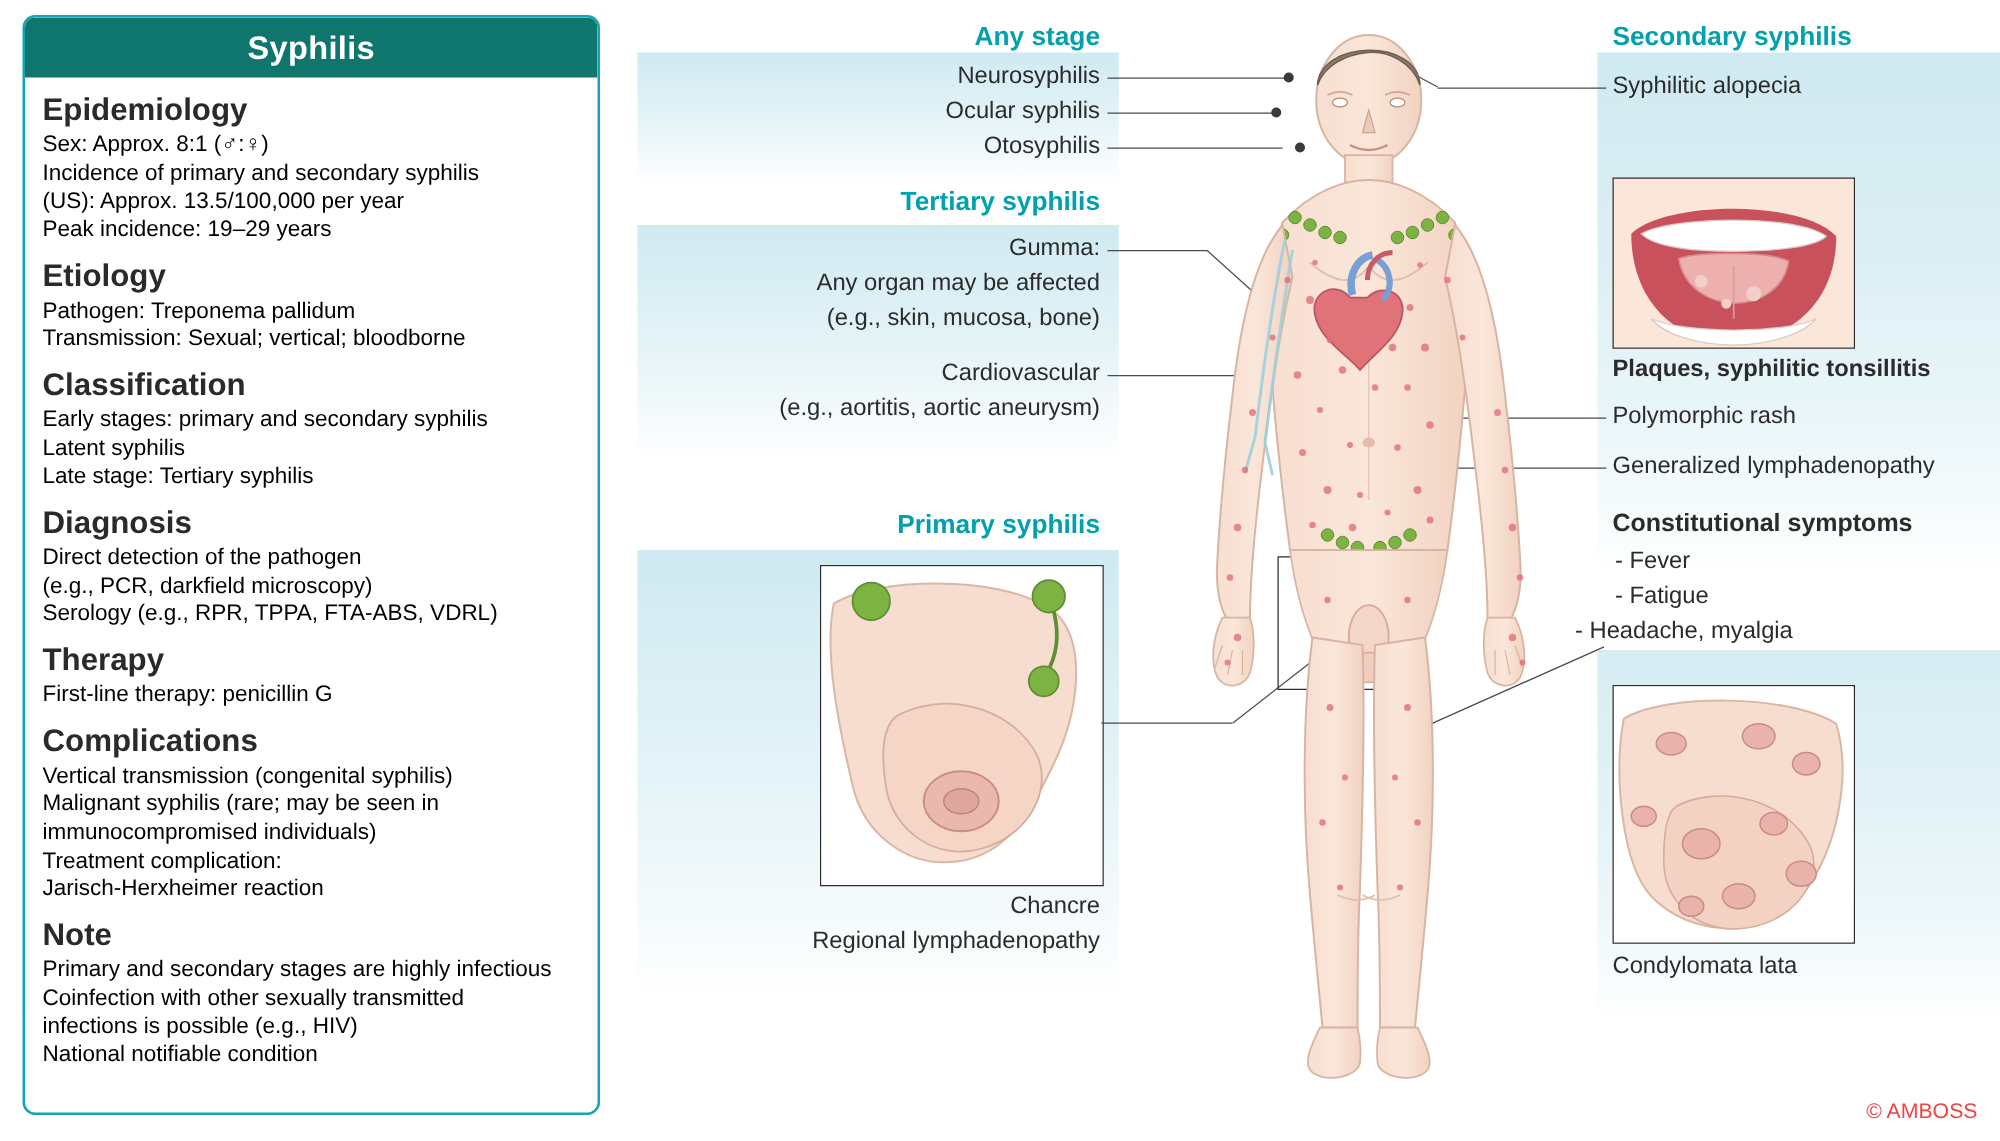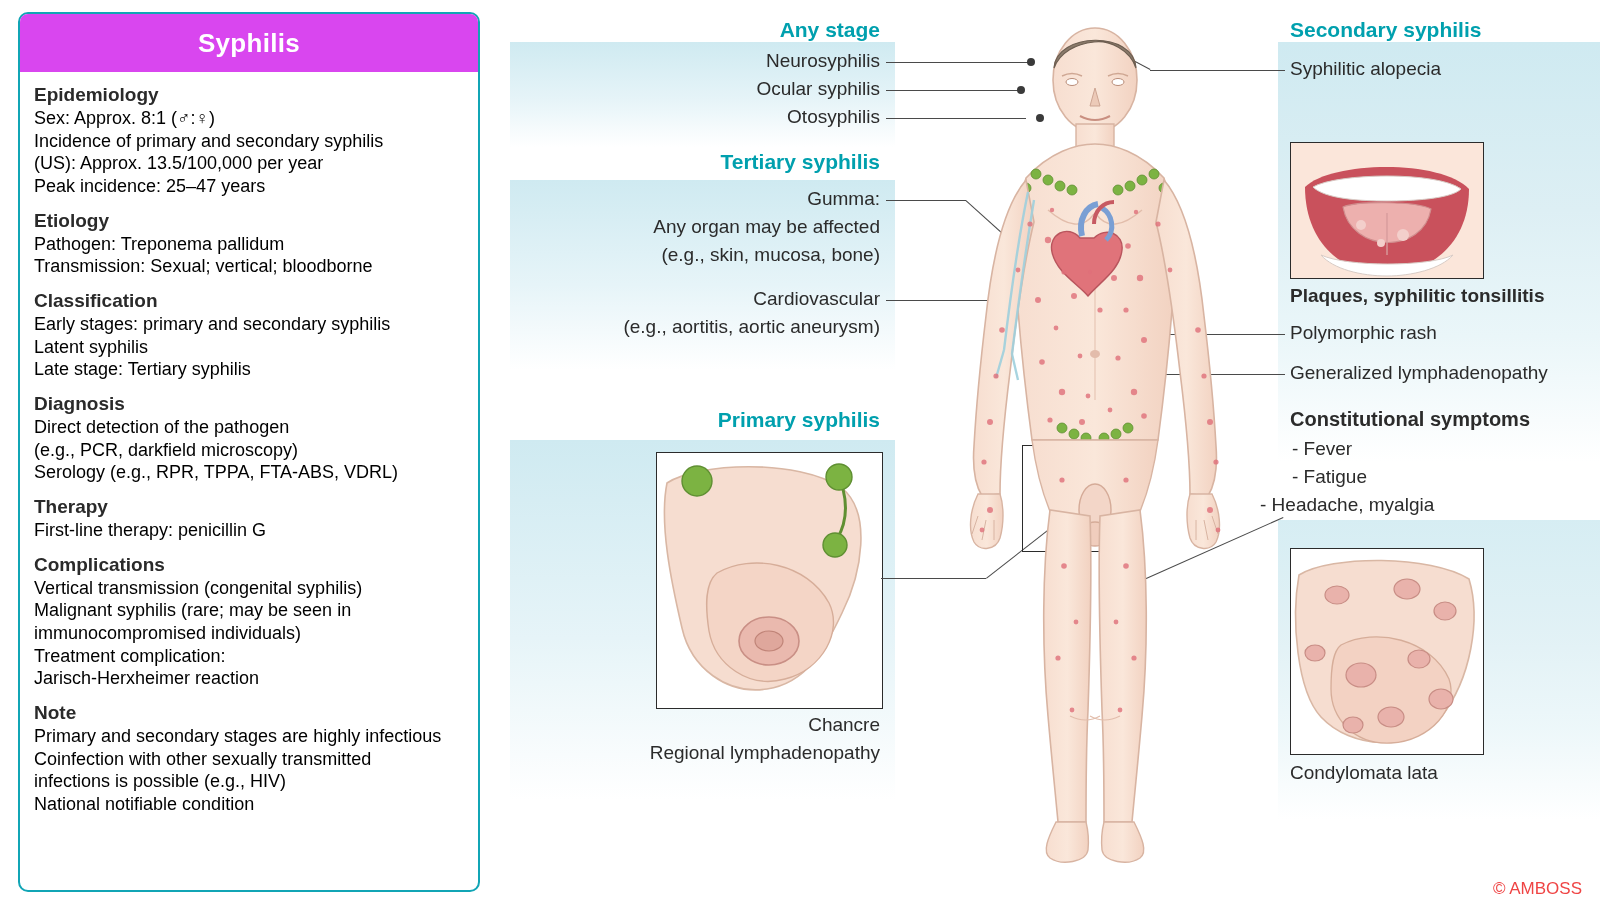--- a/index.html
+++ b/index.html
@@ -11,27 +11,27 @@
     position:relative;
     overflow:hidden;
   }
   
   #info-card{
     position:absolute;left:18px;top:12px;width:462px;height:880px;
     border:2px solid #11a5b5;border-radius:10px;background:#ffffff;
     box-sizing:border-box;overflow:hidden;
   }
   #info-card-header{
-    background:#d946ef;color:#ffffff;height:58px;
+    background:#0f766e;color:#ffffff;height:48px;
     display:flex;align-items:center;justify-content:center;
     font-size:26px;font-weight:bold;letter-spacing:.3px;
   }
   #info-card-body{padding:12px 14px 8px 14px;}
   .sec{margin-bottom:12px;}
-  .sec-title{font-size:19px;font-weight:bold;color:#2a2a2a;margin-bottom:1px;}
+  .sec-title{font-size:25px;font-weight:bold;color:#2a2a2a;margin-bottom:1px;}
   .sec-line{font-size:18px;color:#000000;line-height:1.26;}
   
   .panel{position:absolute;text-align:center;}
   .panel-title{
     color:#00a0ae;font-weight:bold;font-size:21px;
   }
   .grad-box{
     position:absolute;
     background:linear-gradient(to bottom,#cfeaf1 0%,#e6f4f8 55%,#ffffff 100%);
   }
@@ -58,21 +58,21 @@
 
 <div id="info-card">
   <div id="info-card-header">Syphilis</div>
   <div id="info-card-body">
 
     <div class="sec">
       <div class="sec-title">Epidemiology</div>
       <div class="sec-line">Sex: Approx. 8:1 (♂:♀)</div>
       <div class="sec-line">Incidence of primary and secondary syphilis</div>
       <div class="sec-line">(US): Approx. 13.5/100,000 per year</div>
-      <div class="sec-line">Peak incidence: 25–47 years</div>
+      <div class="sec-line">Peak incidence: 19–29 years</div>
     </div>
 
     <div class="sec">
       <div class="sec-title">Etiology</div>
       <div class="sec-line">Pathogen: Treponema pallidum</div>
       <div class="sec-line">Transmission: Sexual; vertical; bloodborne</div>
     </div>
 
     <div class="sec">
       <div class="sec-title">Classification</div>

